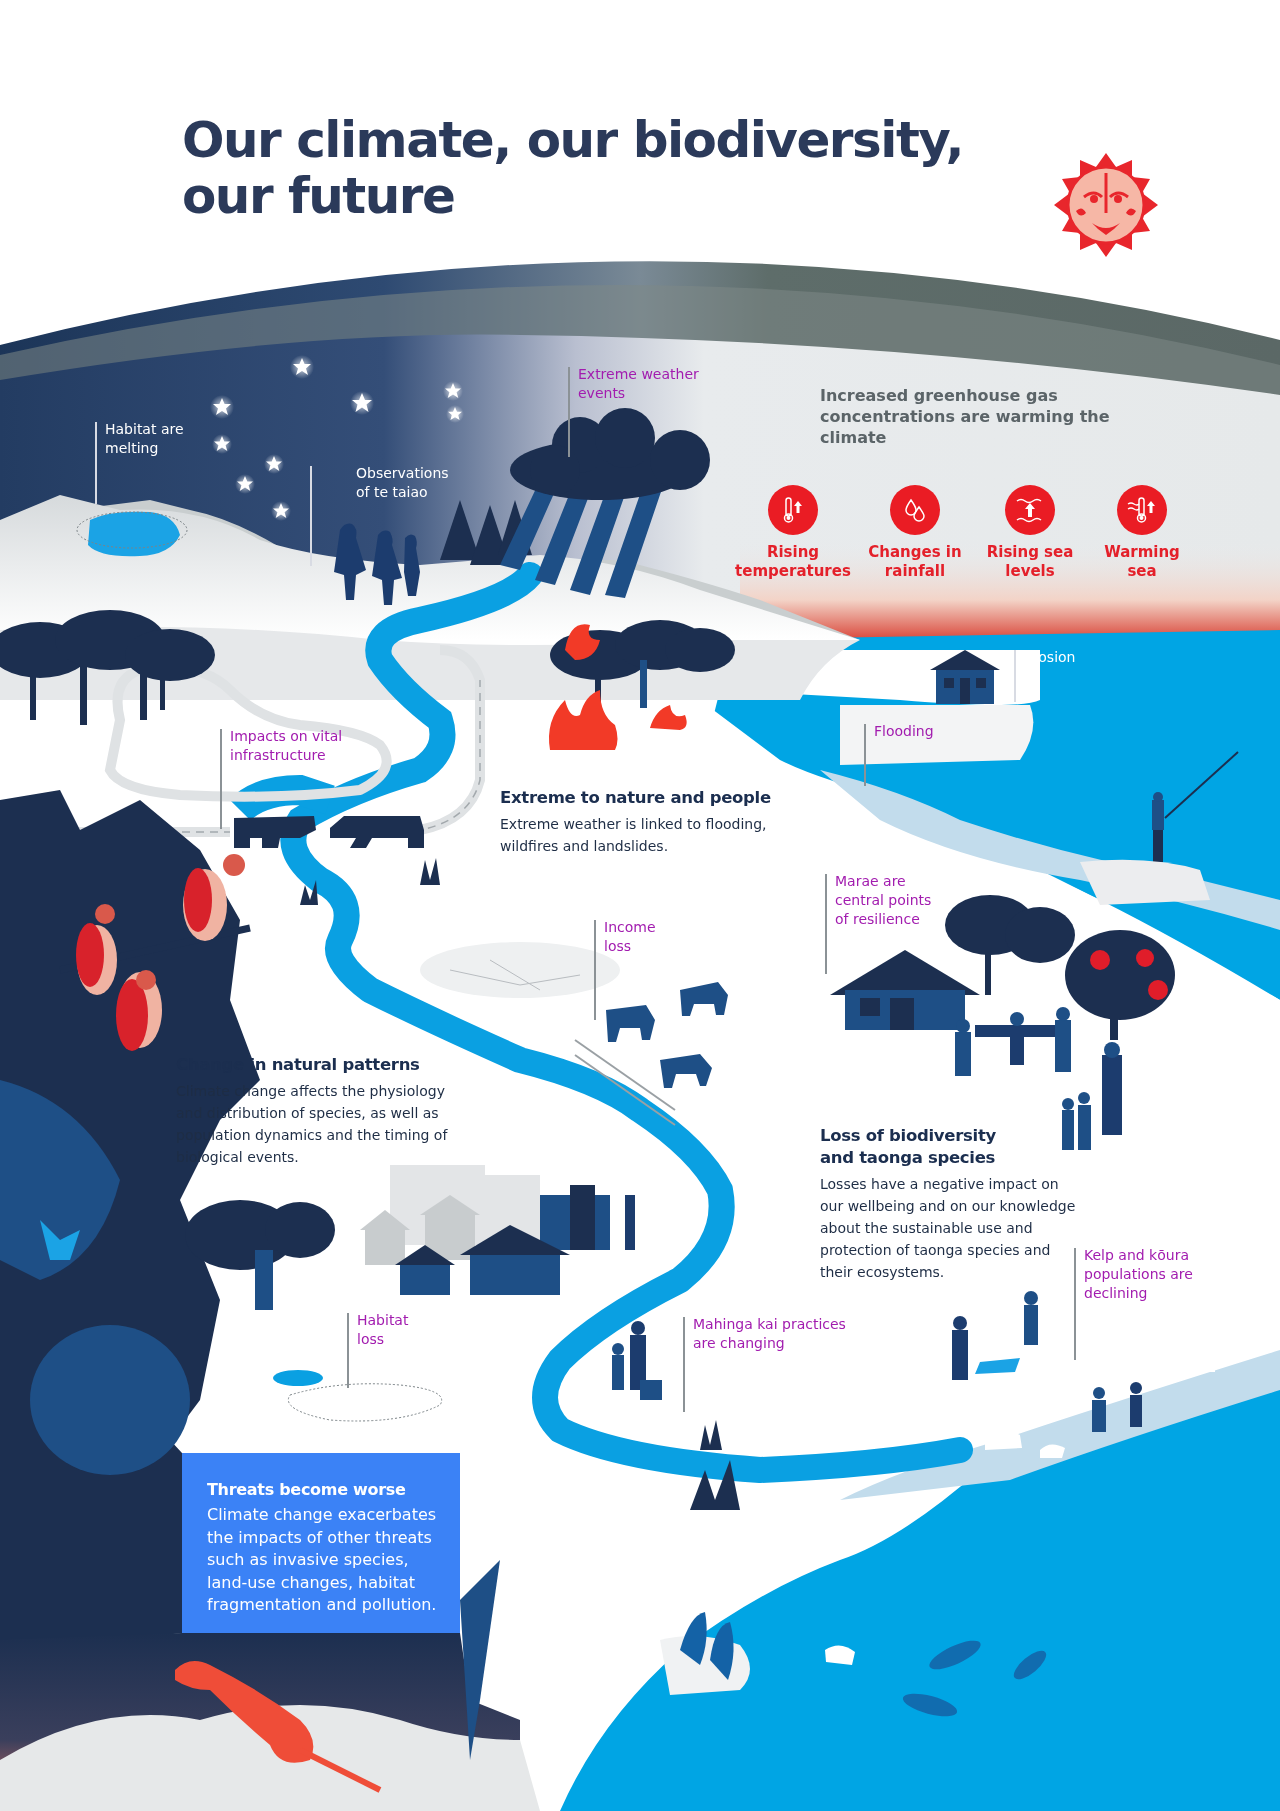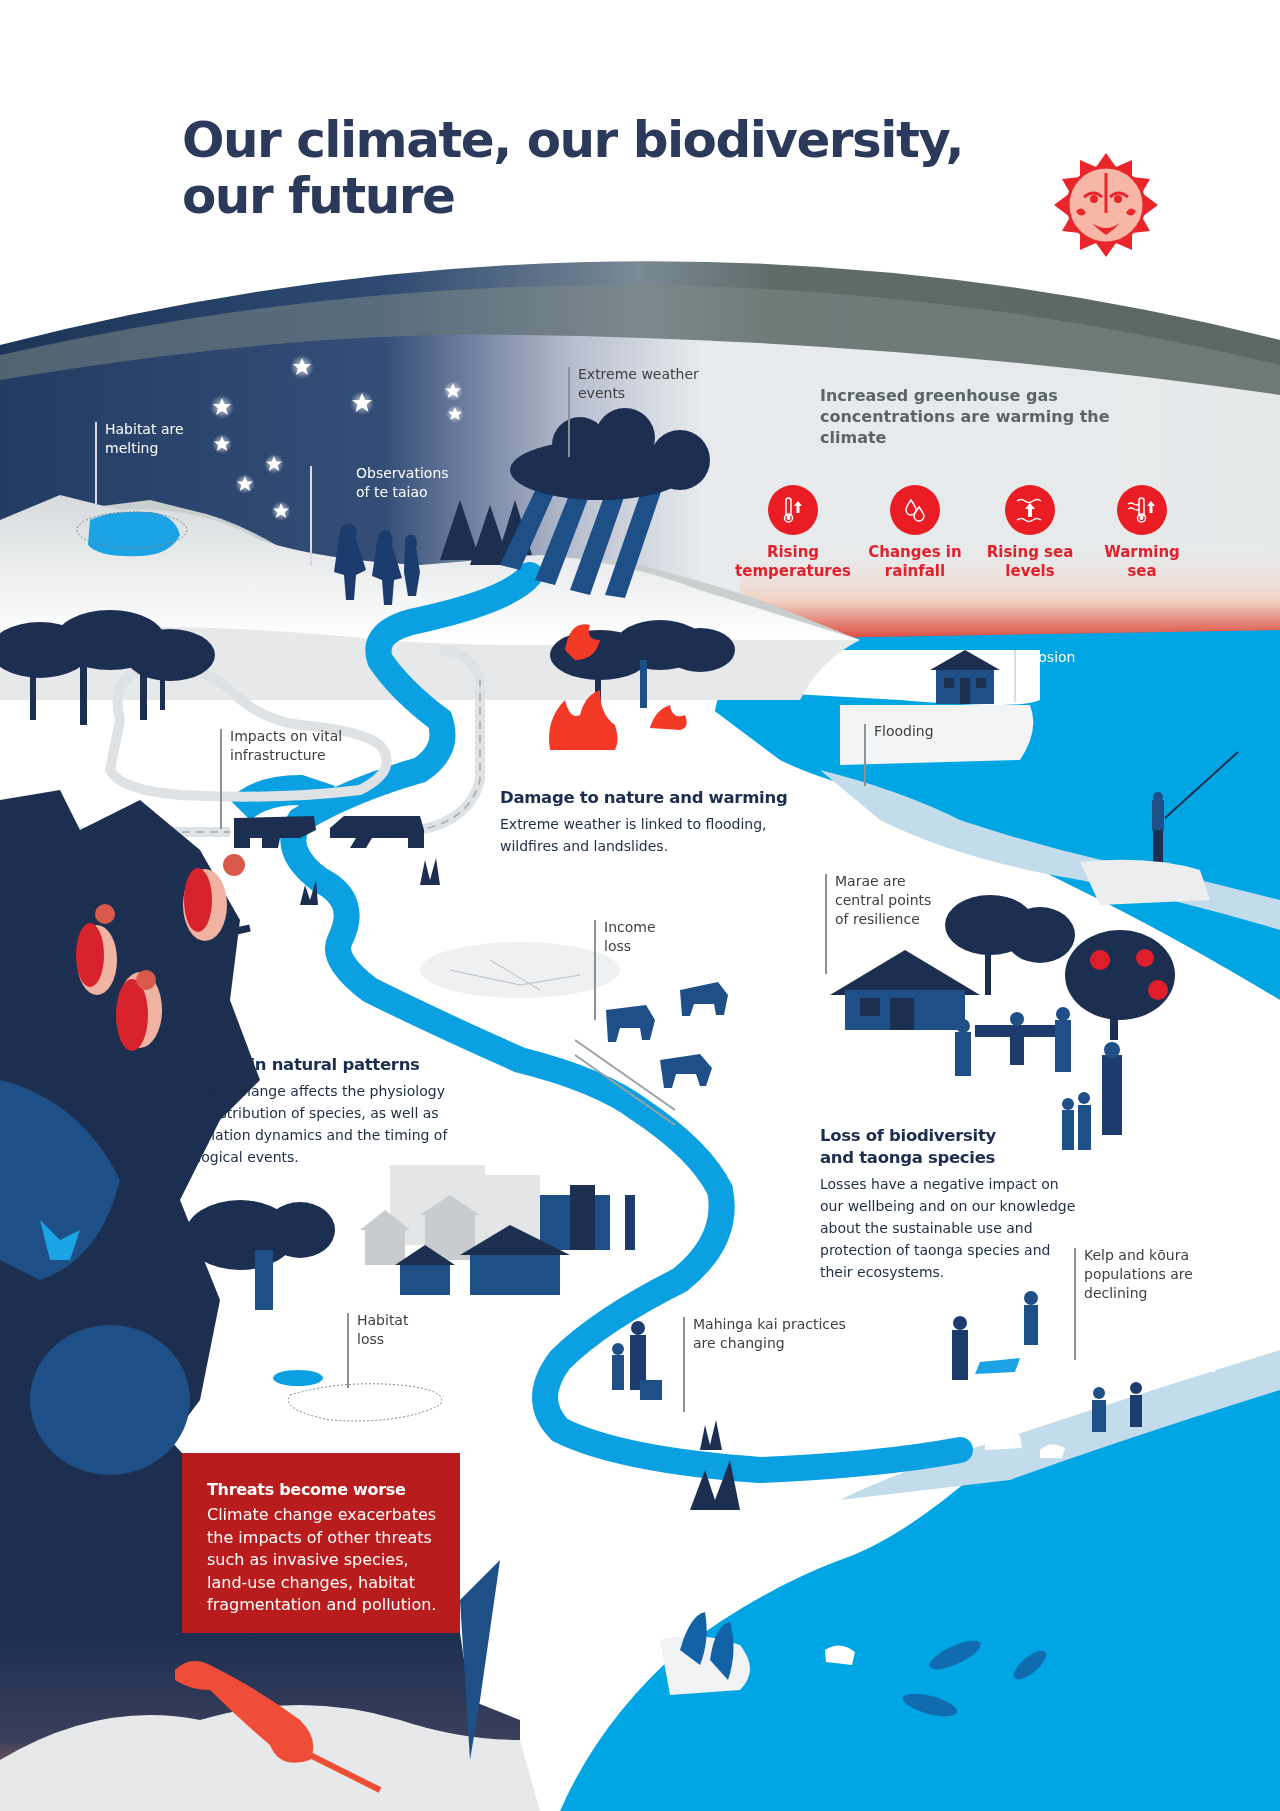--- a/index.html
+++ b/index.html
@@ -12,21 +12,21 @@
     font-size: 50px; line-height: 56px; color: #2b3a5a; letter-spacing: -1.5px;
   }
   svg.scene { position: absolute; left: 0; top: 0; width: 1280px; height: 1811px; }
   .callout {
     position: absolute; font-family: "DejaVu Sans", sans-serif;
     font-size: 14px; line-height: 19px; padding-left: 10px;
   }
   .callout .line { position: absolute; left: 0; top: 2px; width: 1.5px; background: #8b9296; }
   .callout.light { color: #ffffff; }
   .callout.light .line { background: #d8dbe3; }
-  .callout.dark { color: #404040; }
+  .callout.dark { color: #a21caf; }
   .heading {
     font-family: "DejaVu Sans", sans-serif; font-weight: bold; font-size: 16.5px;
     line-height: 22px; color: #1b2e4f; letter-spacing: -0.3px;
   }
   .body-text {
     font-family: "DejaVu Sans", sans-serif; font-size: 14px; line-height: 22px;
     color: #1e2d45; margin-top: 4px;
   }
   .ghg-head {
     left: 820px; top: 385px; width: 290px;
@@ -37,21 +37,21 @@
   .impact .circle {
     width: 50px; height: 50px; border-radius: 50%; background: #ea1c24;
     margin: 0 auto; display: flex; align-items: center; justify-content: center;
   }
   .impact .label {
     margin-top: 8px; font-family: "DejaVu Sans", sans-serif; font-weight: bold;
     font-size: 15px; line-height: 19px; color: #e4202a;
   }
   .threat-box {
     left: 182px; top: 1453px; width: 278px; height: 180px;
-    background: #b91c1c; padding: 26px 0 0 25px;
+    background: #3b82f6; padding: 26px 0 0 25px;
   }
   .threat-box .heading { color: #ffffff; font-size: 16px; }
   .threat-box .body-text { color: #ffffff; font-size: 16px; line-height: 22.5px; margin-top: 3px; }
 </style>
 </head>
 <body>
 
 <svg class="scene" viewBox="0 0 1280 1811">
   <defs>
     <linearGradient id="skyGrad" x1="0" y1="0" x2="1" y2="0">
@@ -501,21 +501,21 @@
 </div>
 
 <div class="callout dark" style="left:1074px; top:1246px;">
   <span class="line" style="height:112px;"></span>
   <div>Kelp and kōura</div>
     <div>populations are</div>
     <div>declining</div>
 </div>
 
 <div class="abs" style="left:500px; top:787px; width:300px;">
-  <div class="heading">Damage to nature and warming</div>
+  <div class="heading">Extreme to nature and people</div>
   <div class="body-text">
     <div>Extreme weather is linked to flooding,</div>
       <div>wildfires and landslides.</div>
   </div>
 </div>
 
 <div class="abs" style="left:176px; top:1054px; width:300px;">
   <div class="heading">Change in natural patterns</div>
   <div class="body-text">
     <div>Climate change affects the physiology</div>

